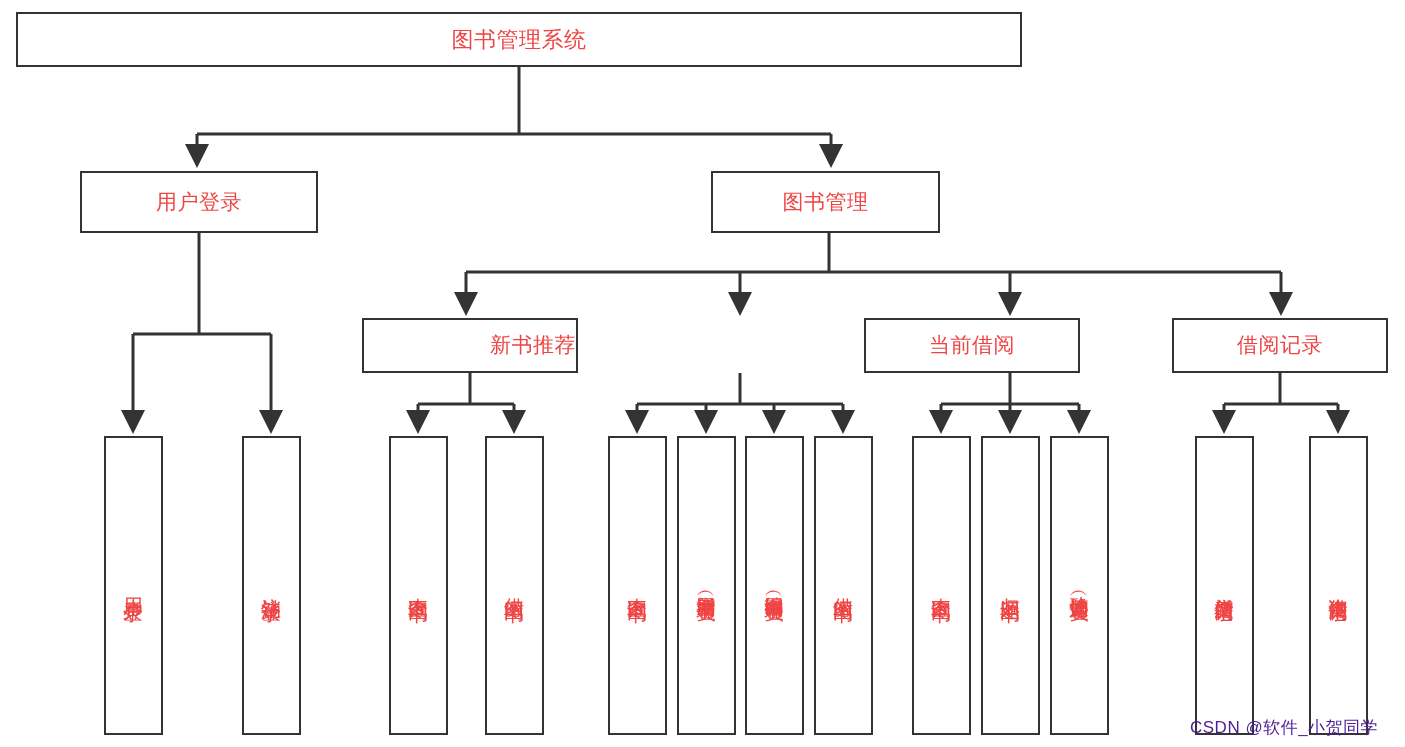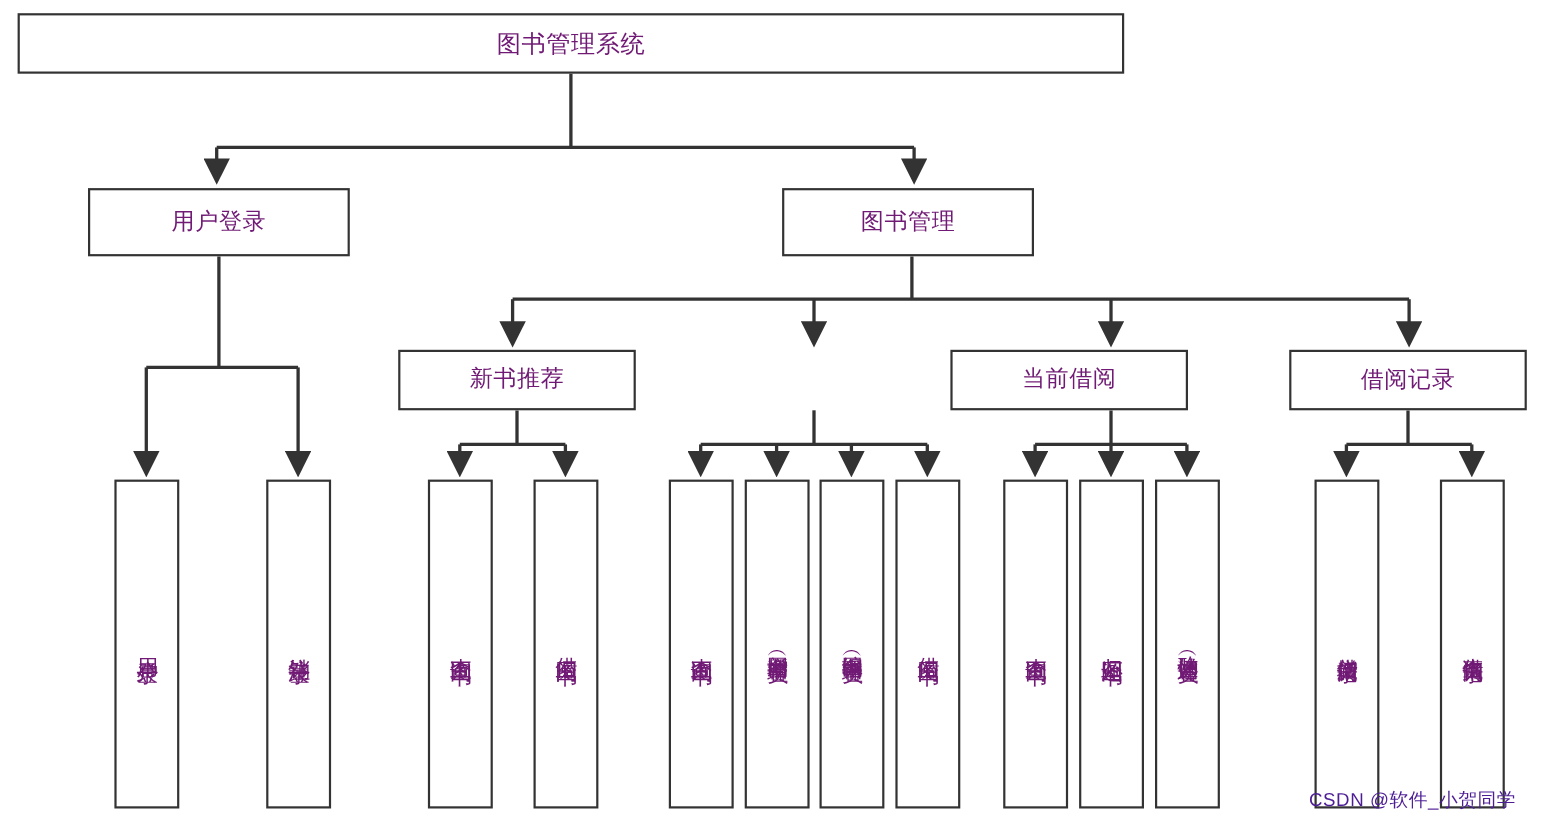--- a/index.html
+++ b/index.html
@@ -27,21 +27,21 @@
     pointer-events: none;
   }
   .node {
     position: absolute;
     box-sizing: border-box;
     background: #ffffff;
     border: 2.5px solid #333333;
     display: flex;
     align-items: center;
     justify-content: center;
-    color: #701a75;
+    color: #ef4444;
   }
   .node .label {
     display: block;
     line-height: 1.18;
     letter-spacing: 0.5px;
     white-space: pre;
   }
   
   .node.horiz .label {
     writing-mode: horizontal-tb;
@@ -136,21 +136,21 @@
   </div>
 
   <div class="node horiz" style="left:80px; top:171px; width:238px; height:62px;">
     <span class="label">用户登录</span>
   </div>
 
   <div class="node horiz" style="left:711px; top:171px; width:229px; height:62px;">
     <span class="label">图书管理</span>
   </div>
 
-  <div class="node horiz" style="left:362px; top:318px; width:216px; height:55px;">
+  <div class="node horiz" style="left:362px; top:318px; width:216px; height:55px;justify-content:flex-end;">
     <span class="label">新书推荐</span>
   </div>
 
 
   <div class="node horiz" style="left:864px; top:318px; width:216px; height:55px;">
     <span class="label">当前借阅</span>
   </div>
 
   <div class="node horiz" style="left:1172px; top:318px; width:216px; height:55px;font-family:Liberation Serif, serif;">
     <span class="label">借阅记录</span>

